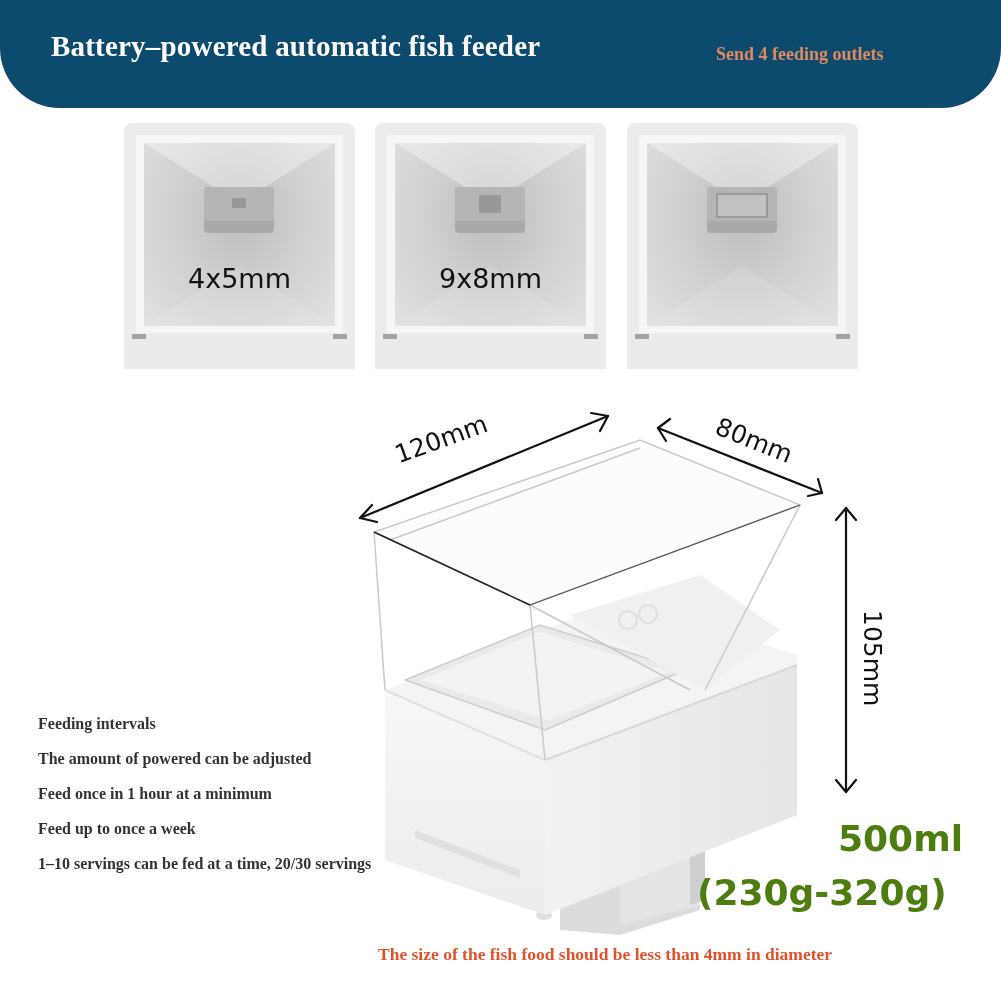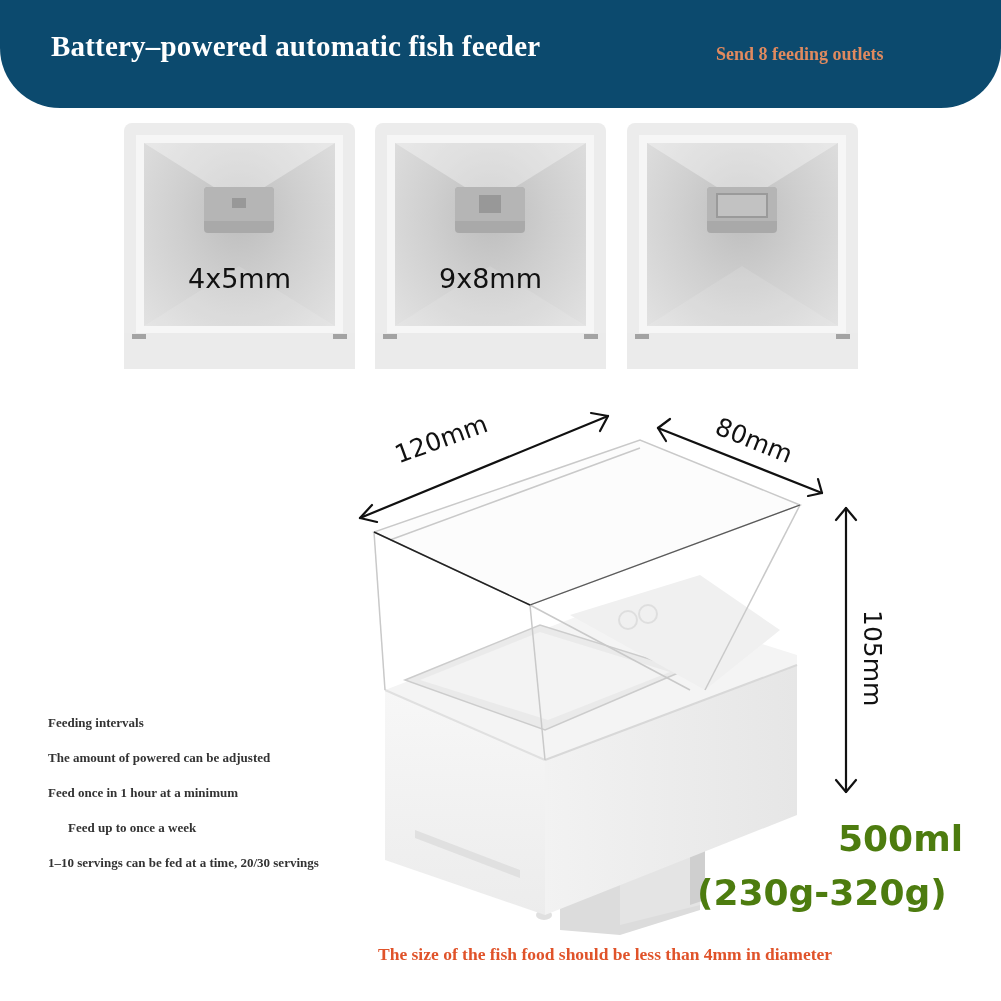--- a/index.html
+++ b/index.html
@@ -22,30 +22,30 @@
      border-left:95px solid transparent; border-right:96px solid transparent; border-bottom:60px solid rgba(255,255,255,0.12); }
   .outlet .hole-frame { position:absolute; left:80px; top:64px; width:70px; height:46px; background:#a9a9a9; border-radius:4px; }
   .outlet .hole-frame .upper { position:absolute; left:0; top:0; width:70px; height:34px; background:#b5b5b5; border-radius:4px 4px 0 0; }
   .outlet .hole { position:absolute; background:#989898; }
   .outlet .label { position:absolute; left:0; width:231px; top:140px; text-align:center; font-family:"DejaVu Sans", sans-serif; font-size:27px; color:#111; }
   .outlet .base { position:absolute; left:0; top:210px; width:231px; height:36px; background:#ebebeb; }
   .outlet .notch { position:absolute; top:211px; width:14px; height:5px; background:#a3a3a3; }
 
   .dim { position:absolute; font-family:"DejaVu Sans", sans-serif; font-size:25px; color:#111; white-space:nowrap; }
 
-  .feature { position:absolute; left:48px; font-family:"Liberation Serif", serif; font-weight:bold; font-size:13px; color:#333; white-space:nowrap; }
+  .feature { position:absolute; left:38px; font-family:"Liberation Serif", serif; font-weight:bold; font-size:16px; color:#333; white-space:nowrap; }
   .capacity { position:absolute; font-family:"DejaVu Sans", sans-serif; font-weight:bold; font-size:36px; color:#4d7c0f; white-space:nowrap; }
   .note { position:absolute; left:378px; top:944px; font-family:"Liberation Serif", serif; font-weight:bold; font-size:17.5px; color:#e0532a; white-space:nowrap; }
 </style>
 </head>
 <body>
 
 <div class="header">
   <div class="header-title">Battery–powered automatic fish feeder</div>
-  <div class="header-sub">Send 8 feeding outlets</div>
+  <div class="header-sub">Send 4 feeding outlets</div>
 </div>
 
 <div class="outlet" style="left:124px;">
   <div class="frame"></div>
   <div class="inner"></div>
   <div class="funnel"></div>
   <div class="tri-top"></div>
   <div class="tri-bot"></div>
   <div class="hole-frame">
     <div class="upper"></div>
@@ -151,20 +151,20 @@
 </svg>
 
 <div class="dim" style="left:391px;top:442px;transform:rotate(-20deg);transform-origin:0 0;">120mm</div>
 <div class="dim" style="left:722px;top:412px;transform:rotate(22deg);transform-origin:0 0;">80mm</div>
 <div class="dim" style="left:887px;top:610px;transform:rotate(90deg);transform-origin:0 0;">105mm</div>
 
 <div>
   <div class="feature" style="top:715px;">Feeding intervals</div>
   <div class="feature" style="top:750px;">The amount of powered can be adjusted</div>
   <div class="feature" style="top:785px;">Feed once in 1 hour at a minimum</div>
-  <div class="feature" style="top:820px;margin-left:20px;">Feed up to once a week</div>
+  <div class="feature" style="top:820px;">Feed up to once a week</div>
   <div class="feature" style="top:855px;">1–10 servings can be fed at a time, 20/30 servings</div>
 </div>
 
 <div class="capacity" style="left:838px;top:818px;">500ml</div>
 <div class="capacity" style="left:697px;top:872px;">(230g-320g)</div>
 
 <div class="note">The size of the fish food should be less than 4mm in diameter</div>
 
 </body></html>

